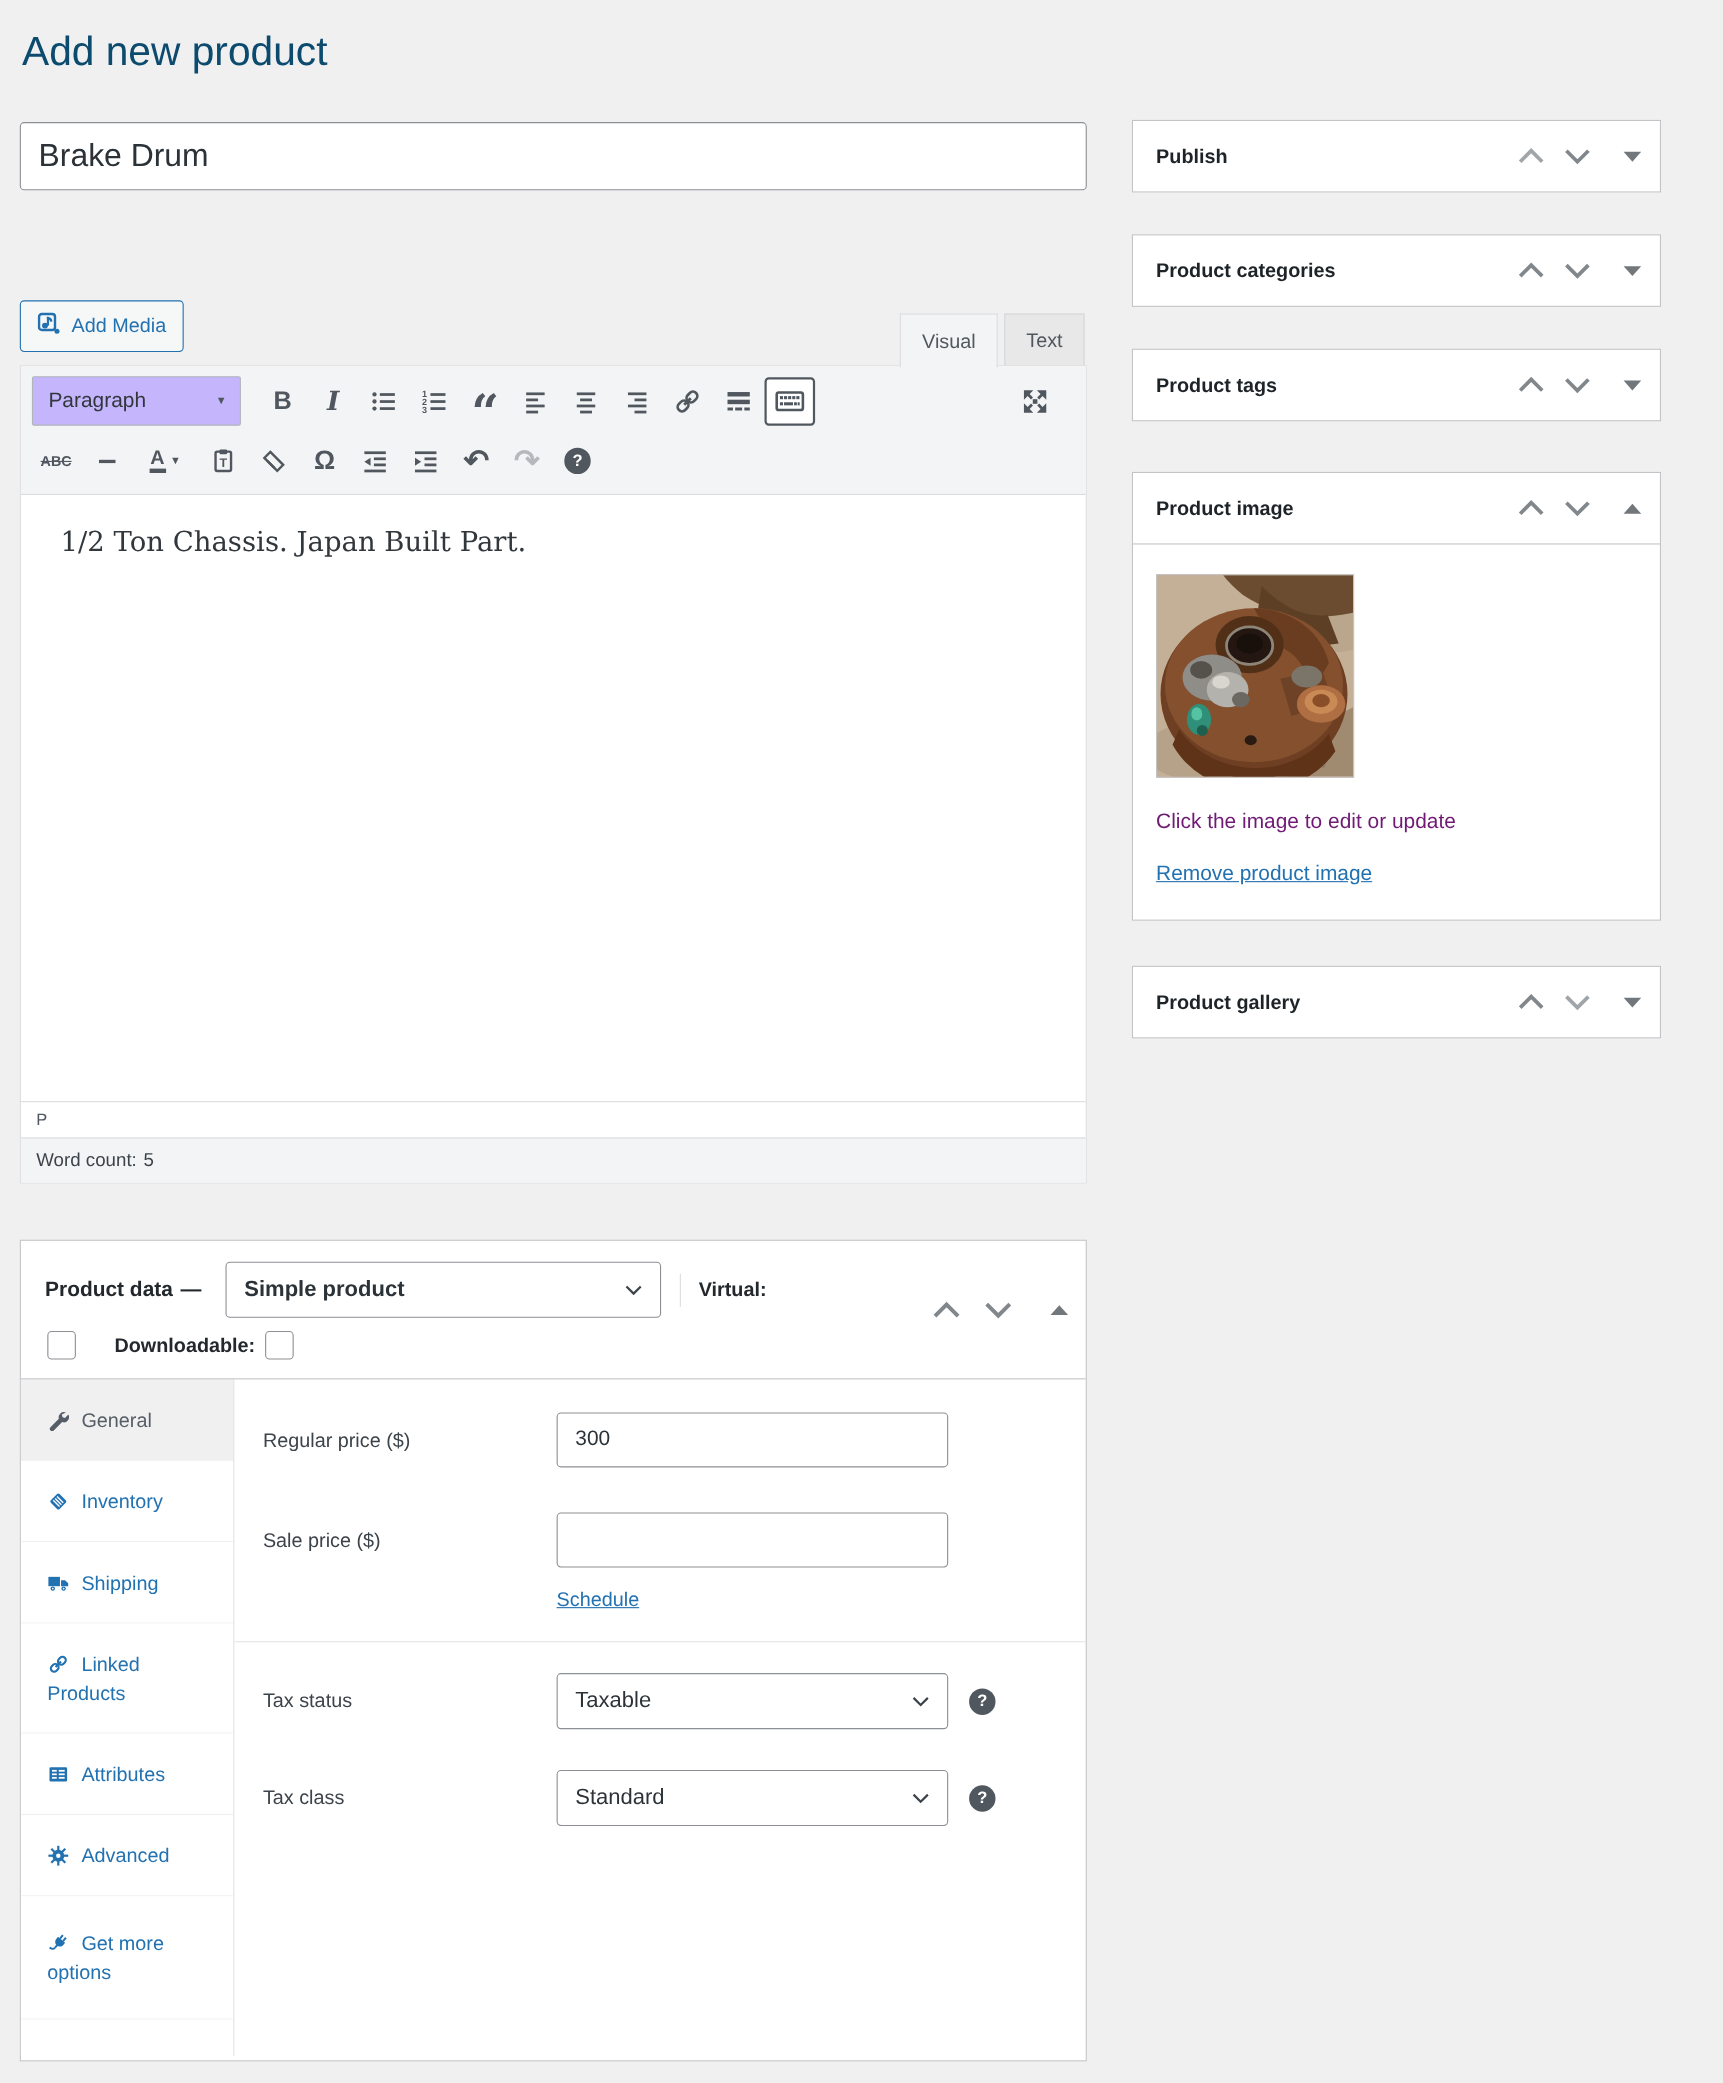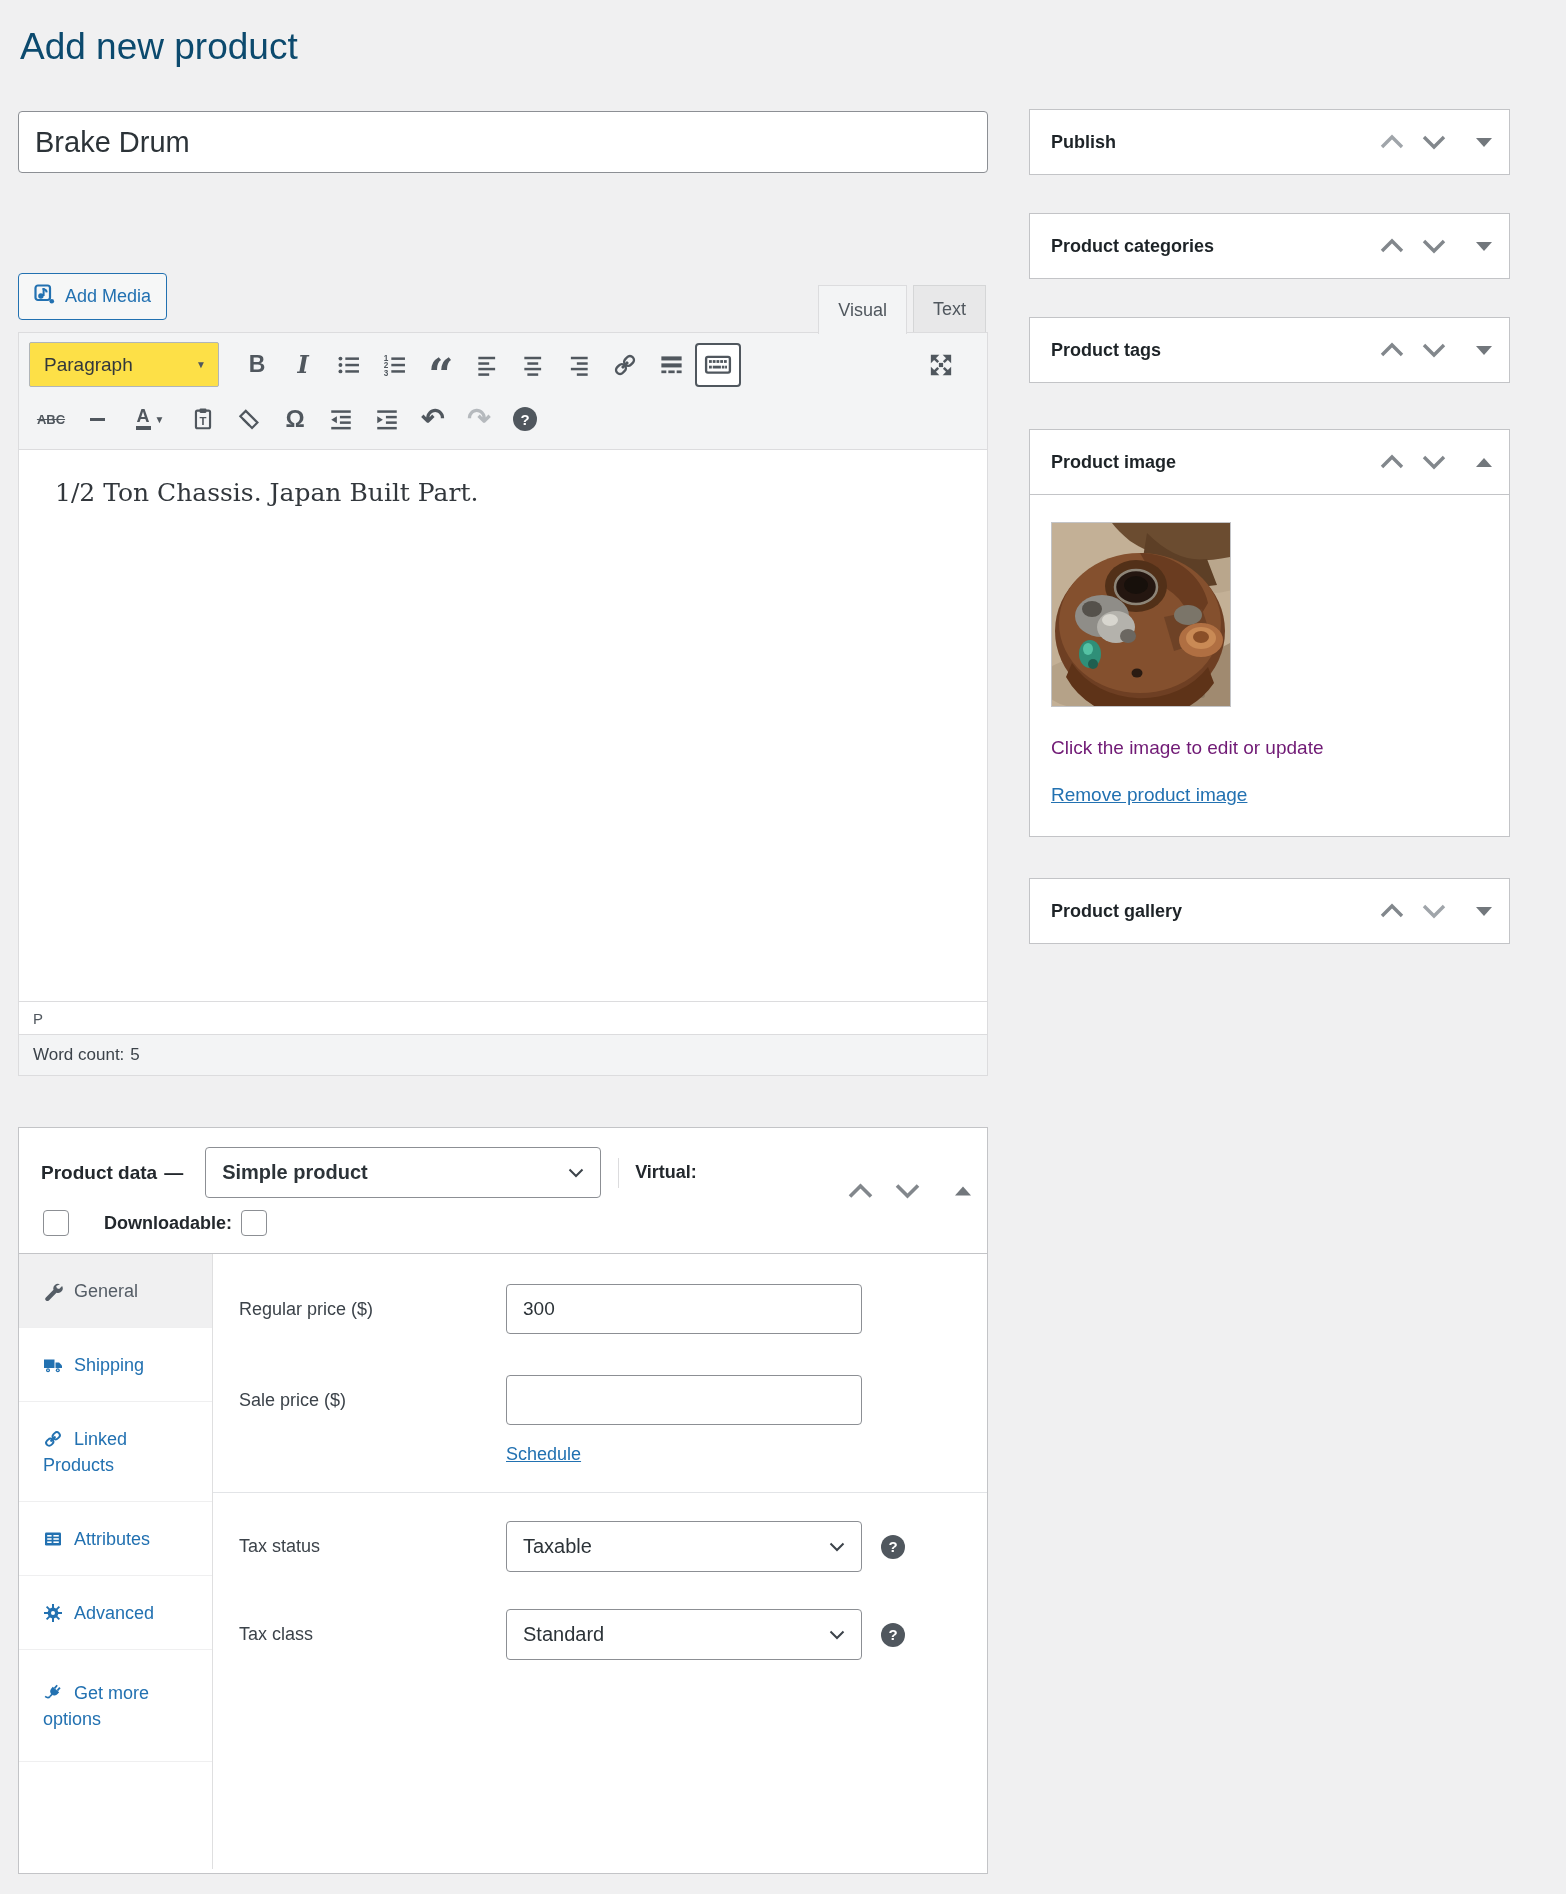--- a/index.html
+++ b/index.html
@@ -27,21 +27,21 @@
     display:flex; align-items:center; cursor:pointer; }
   .switch-tab.active { background:#f3f4f5; border-bottom:none; height:49px; position:relative; z-index:3; }
   .switch-tab.inactive { background:#e8e8e9; border-color:#d5d6d7; }
   
   .editor { position:absolute; left:18px; top:332px; width:970px; border:1px solid #dcdcde; background:#fff; }
   .toolbar { background:#f3f4f5; border-bottom:1px solid #dcdcde; padding:9px 10px 10px; }
   .tb-row { display:flex; align-items:center; }
   .tb-row1 { gap:2px; }
   .tb-row2 { margin-top:12px; gap:2px; }
   .para-select {
-    width:190px; height:45px; background:#fde047; border:1px solid #b0b5b9; border-radius:2px;
+    width:190px; height:45px; background:#c4b5fd; border:1px solid #b0b5b9; border-radius:2px;
     display:flex; align-items:center; justify-content:space-between; padding:0 12px 0 14px;
     font-size:19px; color:#32373c; margin-right:14px; cursor:pointer;
   }
   .tbtn { width:44px; height:40px; display:flex; align-items:center; justify-content:center;
     color:#50575e; cursor:pointer; background:transparent; border:none; }
   .tbtn svg { display:block; }
   .glyph-b { font-size:23px; font-weight:800; }
   .glyph-i { font-size:24px; font-weight:700; font-style:italic; font-family:"DejaVu Serif", serif; }
   .glyph-q { font-size:44px; font-family:"DejaVu Serif", serif; line-height:10px; padding-top:22px; font-weight:700;}
   .glyph-abc { font-size:13px; font-weight:700; text-decoration:line-through; letter-spacing:0; }
@@ -350,20 +350,30 @@
       </div>
     </div>
     <div class="pd-body">
       <ul class="pd-tabs">
         <li class="pd-tab h74 active">
           <a><svg width="20" height="20" viewBox="0 0 20 20" fill="#555d66">
                 <path d="M17 3.2a4.7 4.7 0 0 0-6.5 5.6l-7.6 7.6a2.1 2.1 0 0 0 3 3l7.6-7.6A4.7 4.7 0 0 0 19.1 5l-3 3-2.2-.7L13.2 5z"></path>
               </svg><span>General</span></a>
         </li>
         <li class="pd-tab h74">
+          <a><svg width="20" height="20" viewBox="0 0 20 20">
+                <g transform="rotate(45 10 10)">
+                  <rect x="4.4" y="4.4" width="11.2" height="11.2" rx="1.6" fill="#2271b1"></rect>
+                  <rect x="6" y="7" width="8" height="1.3" fill="#fff"></rect>
+                  <rect x="6" y="9.4" width="8" height="1.3" fill="#fff"></rect>
+                  <rect x="6" y="11.8" width="8" height="1.3" fill="#fff"></rect>
+                </g>
+              </svg><span>Inventory</span></a>
+        </li>
+        <li class="pd-tab h74">
           <a><svg width="20" height="20" viewBox="0 0 20 20" fill="#2271b1">
                 <rect x="1" y="4.5" width="10.5" height="8.5"></rect>
                 <path d="M12.5 7.5h3.6l2.9 2.9V13h-6.5z"></path>
                 <circle cx="5" cy="15.2" r="2"></circle>
                 <circle cx="14.8" cy="15.2" r="2"></circle>
                 <circle cx="5" cy="15.2" r=".8" fill="#fff"></circle>
                 <circle cx="14.8" cy="15.2" r=".8" fill="#fff"></circle>
               </svg><span>Shipping</span></a>
         </li>
         <li class="pd-tab h100">

